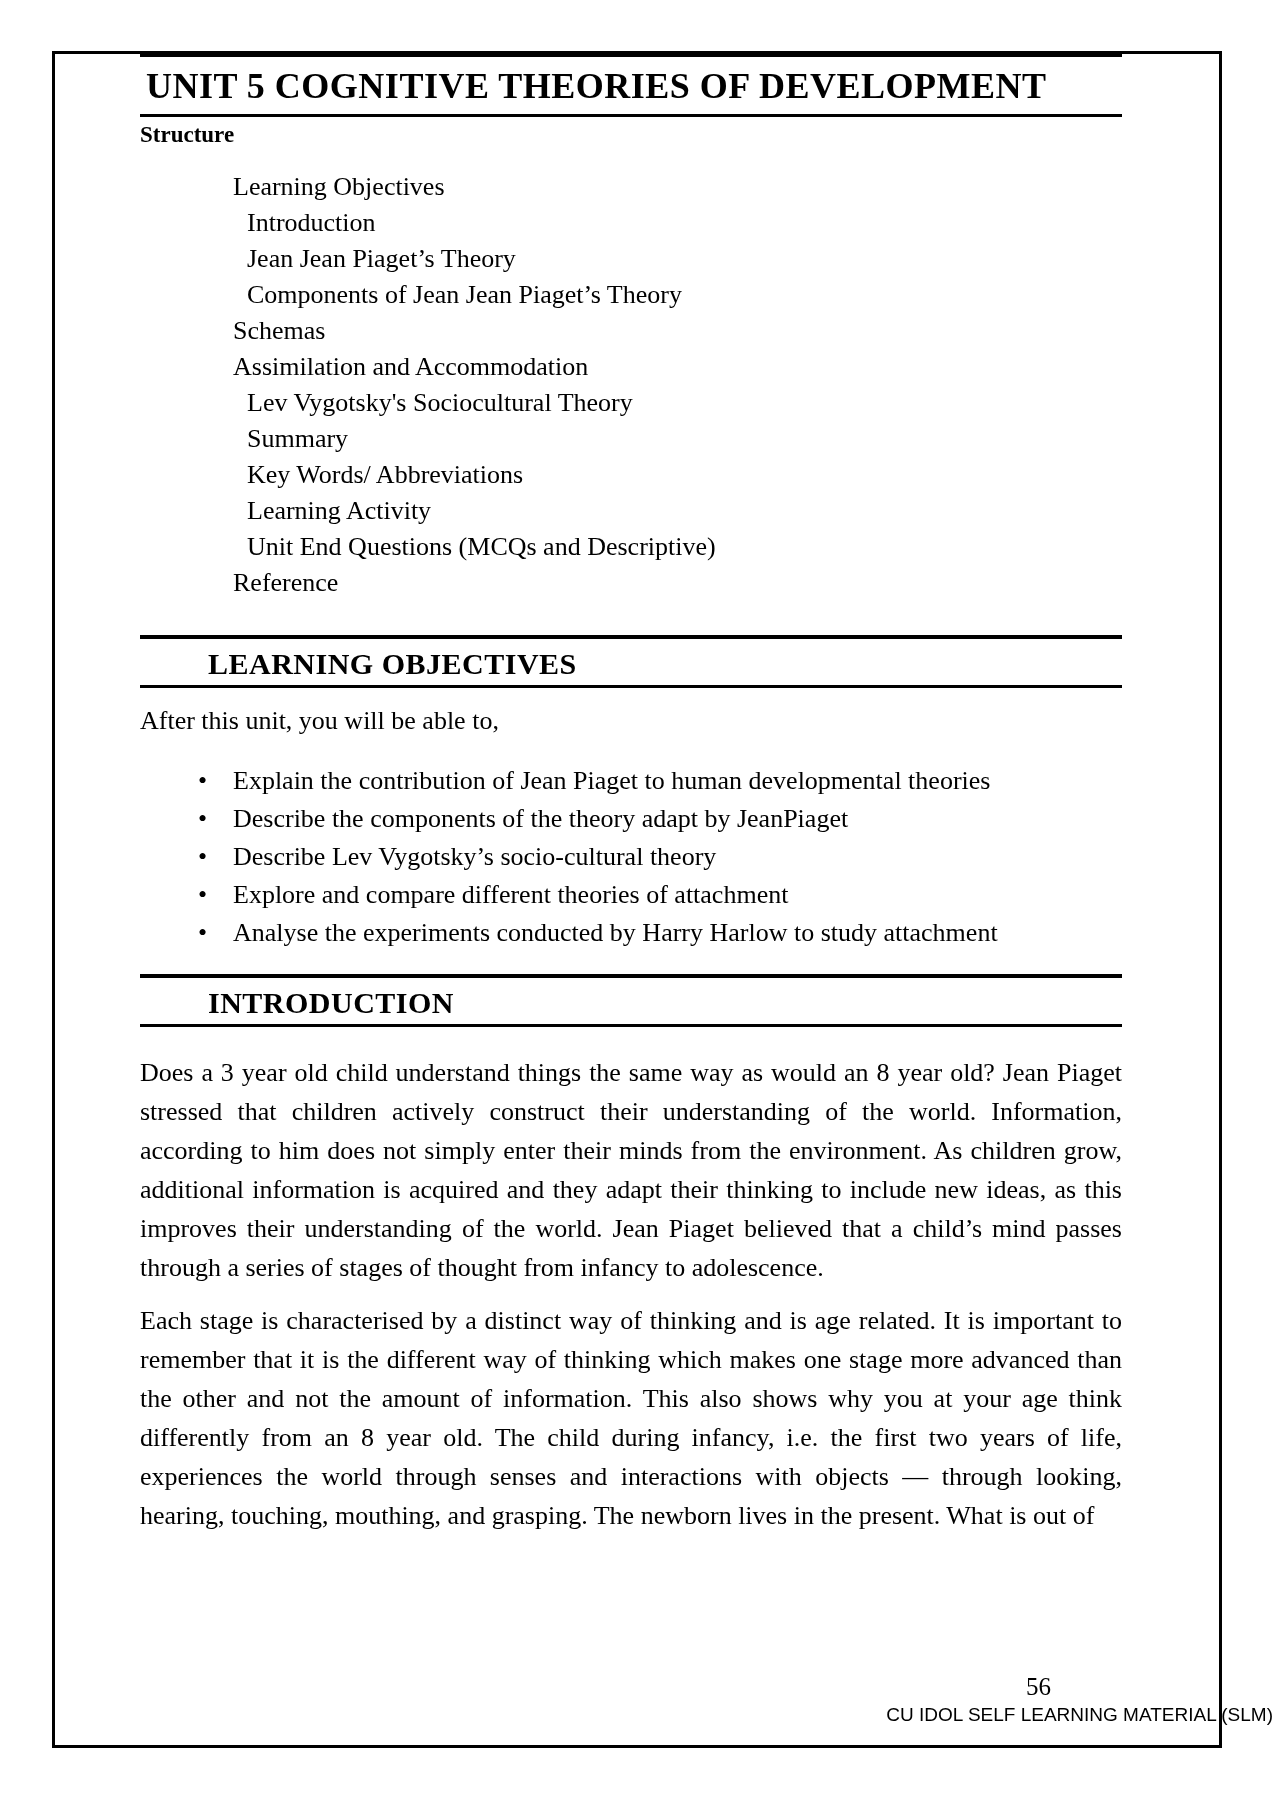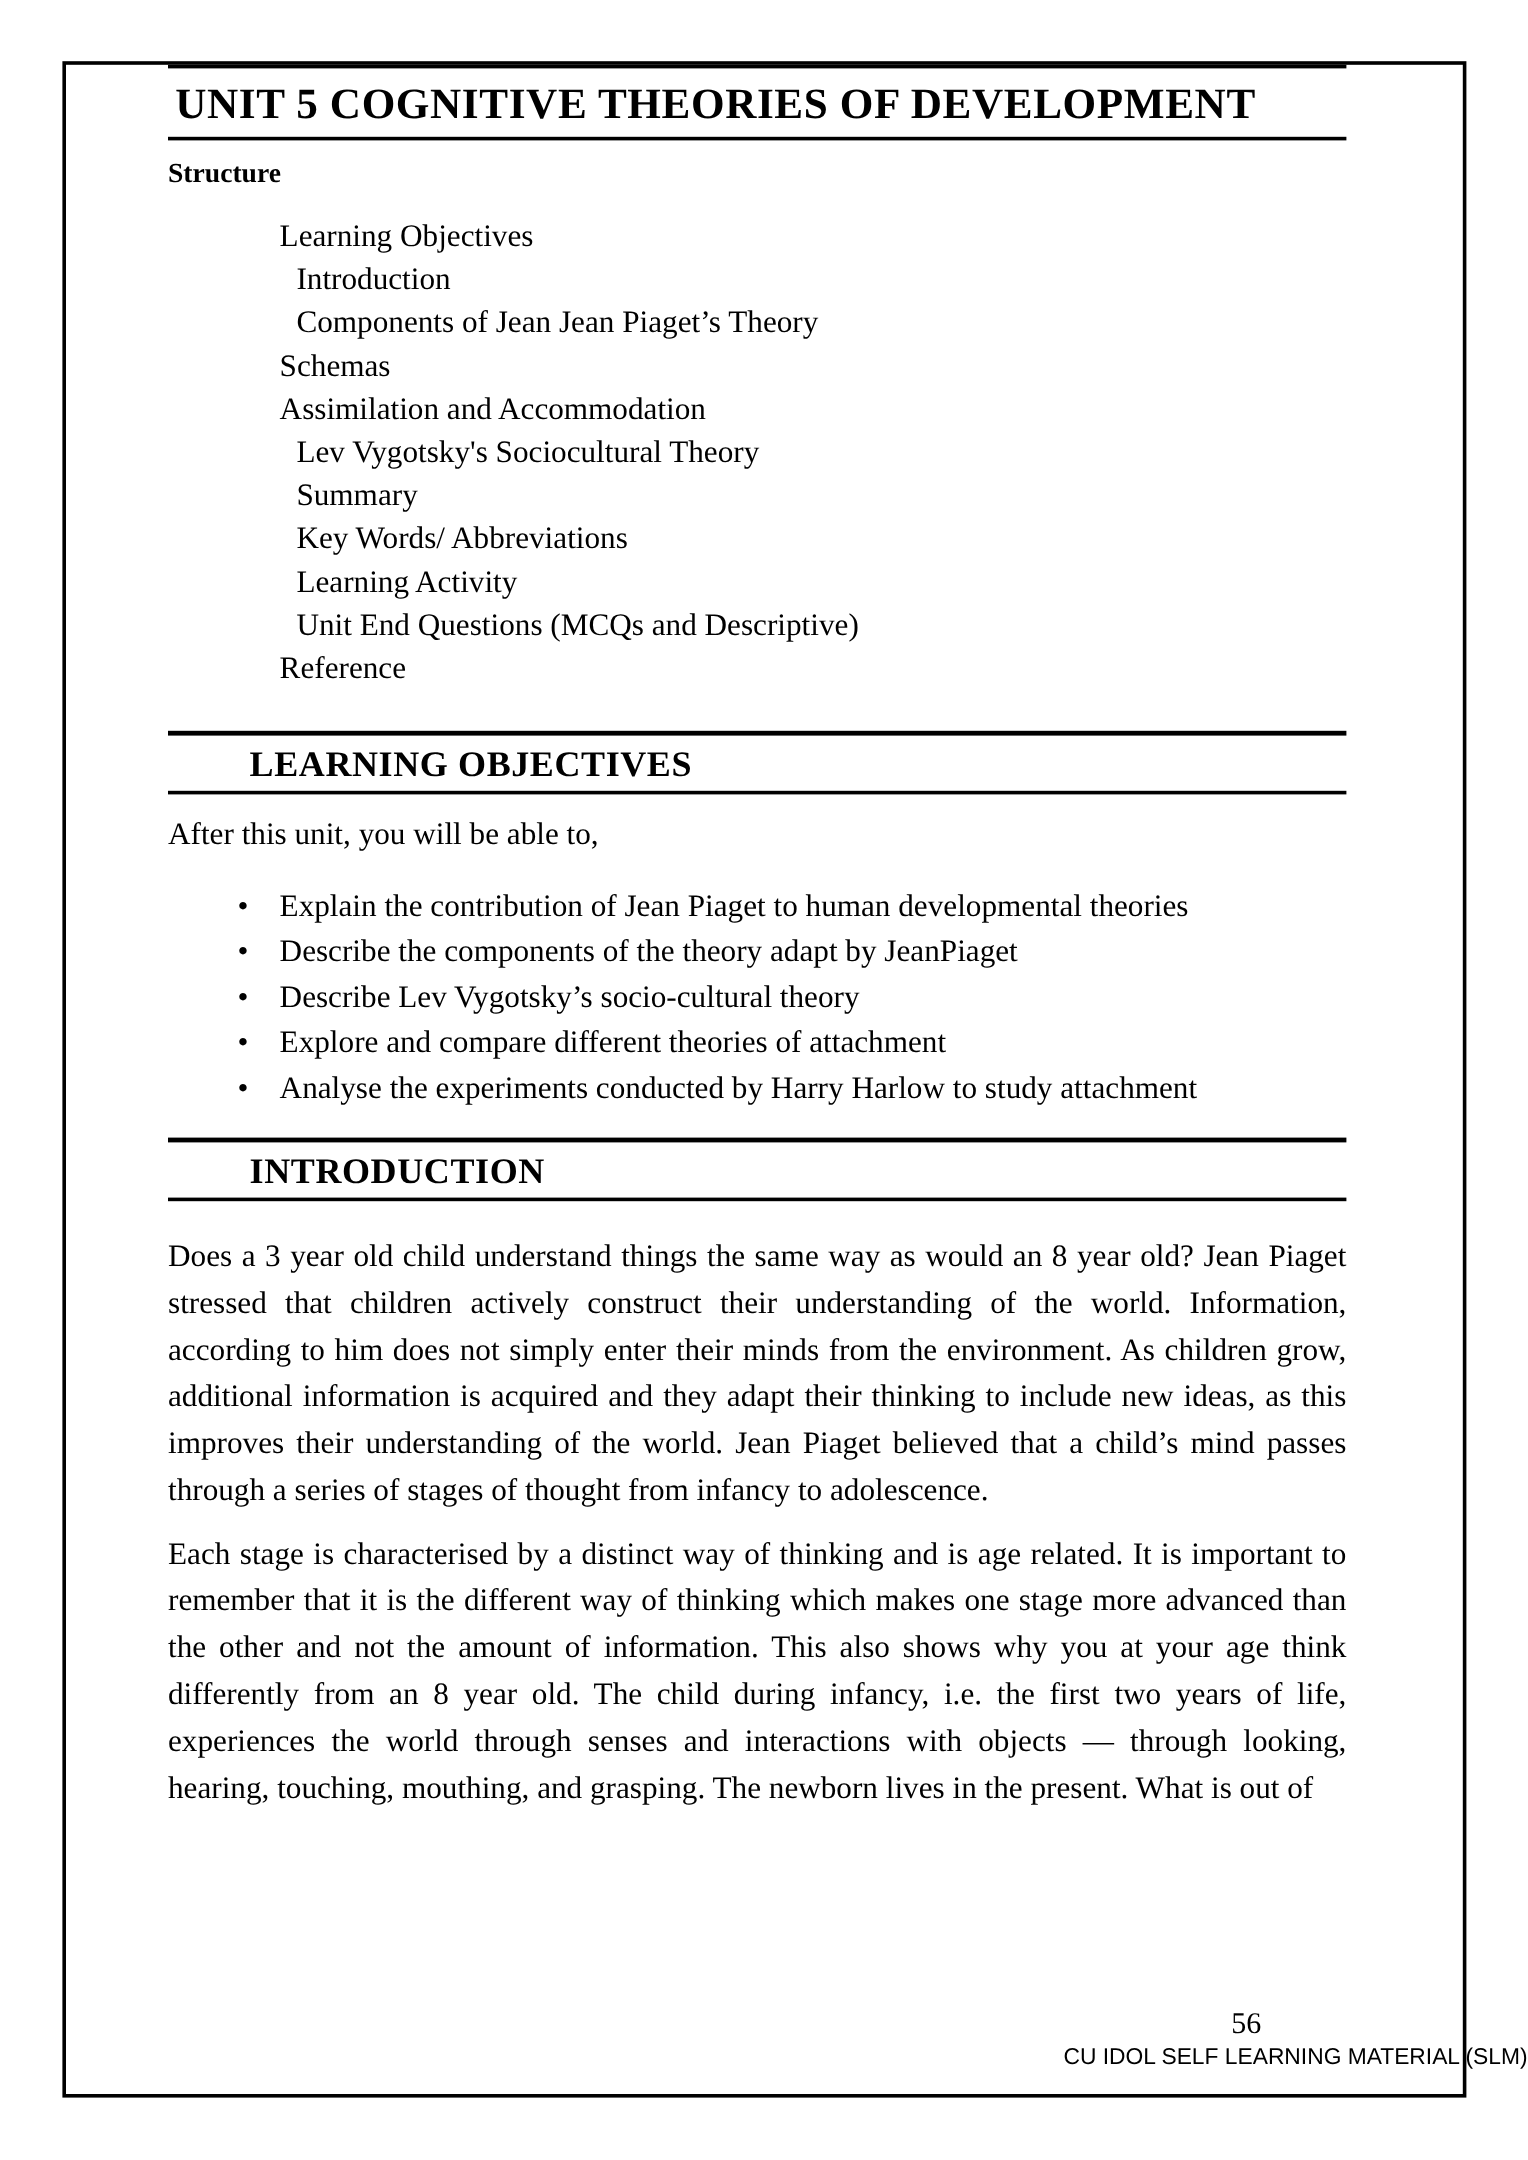--- a/index.html
+++ b/index.html
@@ -36,21 +36,21 @@
   }
   .unit-title {
     font-size: 36px;
     font-weight: bold;
     line-height: 1.2;
     letter-spacing: 0.5px;
     white-space: nowrap;
     padding-left: 6px;
   }
   .structure-heading {
-    margin-top: 14px;
+    margin-top: 4px;
     font-size: 23px;
     font-weight: bold;
     line-height: 28px;
   }
   .structure-list {
     margin-top: 20px;
   }
   .structure-item {
     font-size: 26px;
     line-height: 36px;
@@ -129,20 +129,21 @@
 
     <div class="title-block">
       <div class="unit-title">UNIT 5 COGNITIVE THEORIES OF DEVELOPMENT</div>
     </div>
 
     <div class="structure-heading">Structure</div>
 
     <div class="structure-list">
       <div class="structure-item lvl1">Learning Objectives</div>
       <div class="structure-item lvl2">Introduction</div>
+      <div class="structure-item lvl2">Jean Jean Piaget’s Theory</div>
       <div class="structure-item lvl2">Components of Jean Jean Piaget’s Theory</div>
       <div class="structure-item lvl1">Schemas</div>
       <div class="structure-item lvl1">Assimilation and Accommodation</div>
       <div class="structure-item lvl2">Lev Vygotsky's Sociocultural Theory</div>
       <div class="structure-item lvl2">Summary</div>
       <div class="structure-item lvl2">Key Words/ Abbreviations</div>
       <div class="structure-item lvl2">Learning Activity</div>
       <div class="structure-item lvl2">Unit End Questions (MCQs and Descriptive)</div>
       <div class="structure-item lvl1">Reference</div>
     </div>

